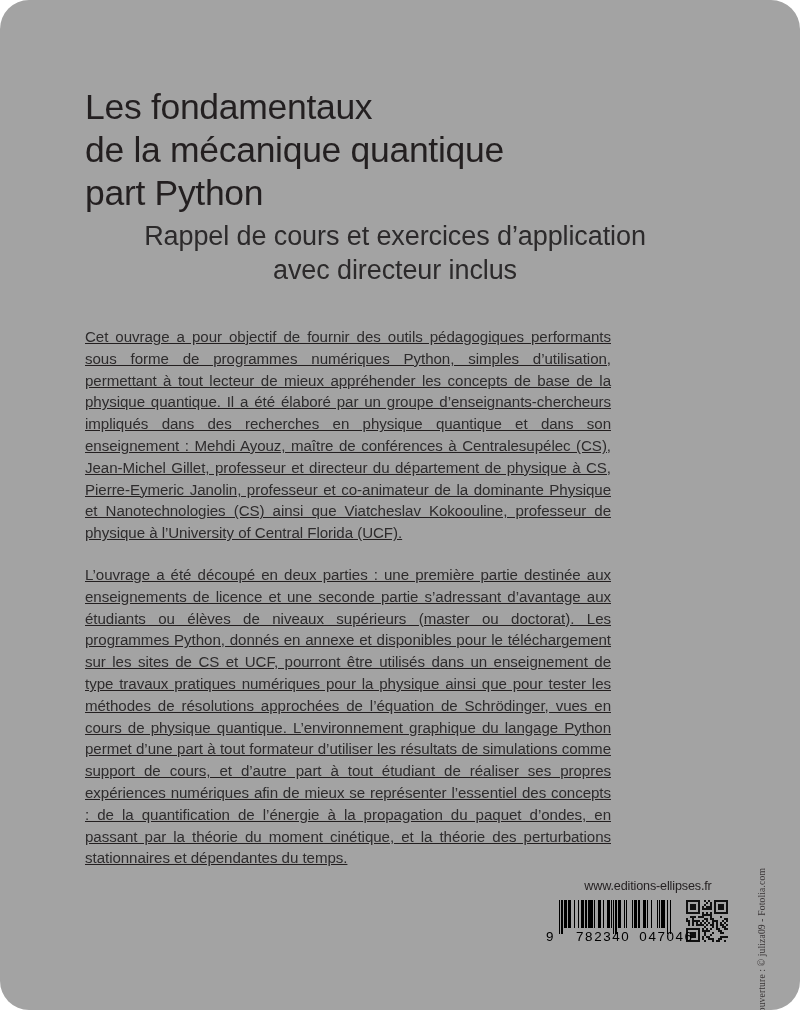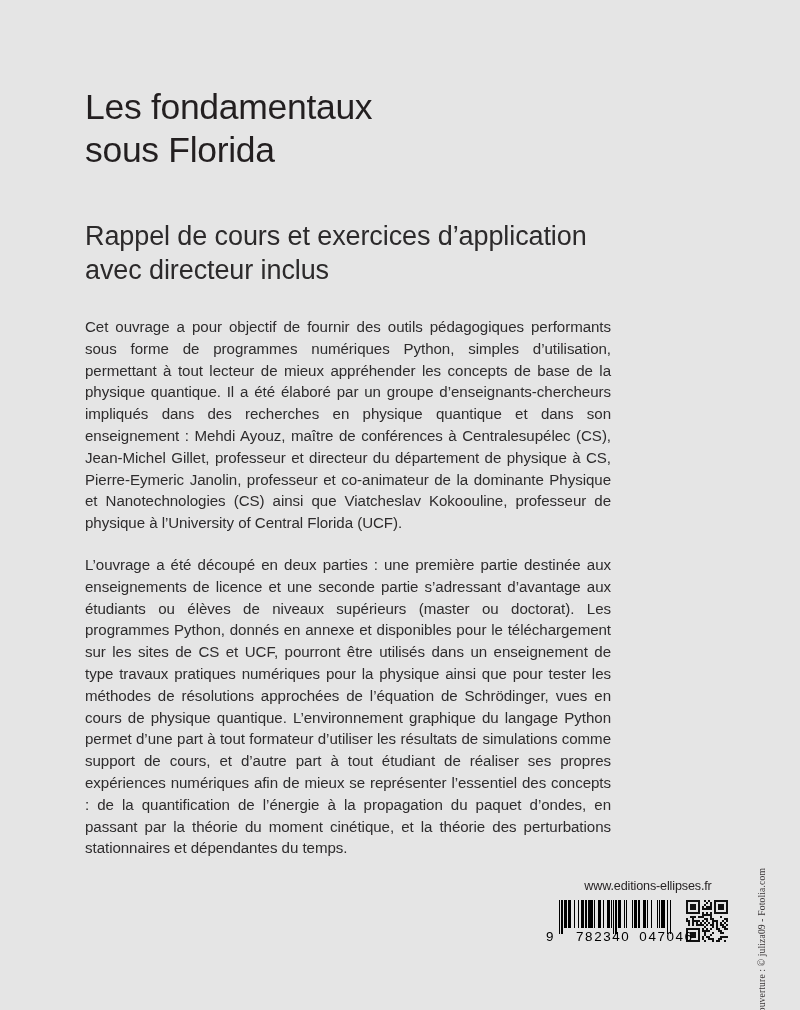--- a/index.html
+++ b/index.html
@@ -13,21 +13,22 @@
     position: relative;
     overflow: hidden;
     font-family: "Liberation Sans", sans-serif;
     color: #231f20;
     -webkit-font-smoothing: antialiased;
   }
 
   .page {
     position: absolute;
     inset: 0;
-    background: #e5e5e5;
+    background: #a3a3a3;
+    border-radius: 29px;
   }
 
   
   .title-block {
     position: absolute;
     left: 85px;
     top: 86px;
     width: 600px;
   }
   .title-line {
@@ -45,28 +46,30 @@
     top: 219px;
     width: 620px;
   }
   .subtitle-line {
     font-size: 27px;
     font-weight: 400;
     line-height: 34px;
     letter-spacing: -0.1px;
     color: #2c2a2b;
     white-space: nowrap;
+    text-align: center;
   }
 
   
   .body-copy {
     position: absolute;
     left: 85px;
-    top: 316px;
+    top: 326px;
     width: 526px;
+    text-decoration: underline;
   }
   .body-par {
     font-size: 15.1px;
     line-height: 21.8px;
     text-align: justify;
     color: #2e2c2d;
     margin: 0 0 20px 0;
     letter-spacing: -0.05px;
     hyphens: none;
   }
@@ -163,21 +166,22 @@
   .qr i { display: block; }
   .qr i.on { background: #111; }
 </style>
 </head>
 <body>
 
 <div class="page">
 
   <div class="title-block">
     <div class="title-line">Les fondamentaux</div>
-    <div class="title-line">sous Florida</div>
+    <div class="title-line">de la mécanique quantique</div>
+    <div class="title-line">part Python</div>
   </div>
 
   <div class="subtitle-block">
     <div class="subtitle-line">Rappel de cours et exercices d’application</div>
     <div class="subtitle-line">avec directeur inclus</div>
   </div>
 
   <div class="body-copy">
     <p class="body-par">Cet ouvrage a pour objectif de fournir des outils pédagogiques performants sous forme de programmes numériques Python, simples d’utilisation, permettant à tout lecteur de mieux appréhender les concepts de base de la physique quantique. Il a été élaboré par un groupe d’enseignants-chercheurs impliqués dans des recherches en physique quantique et dans son enseignement : Mehdi Ayouz, maître de conférences à Centralesupélec (CS), Jean-Michel Gillet, professeur et directeur du département de physique à CS, Pierre-Eymeric Janolin, professeur et co-animateur de la dominante Physique et Nanotechnologies (CS) ainsi que Viatcheslav Kokoouline, professeur de physique à l’University of Central Florida (UCF).</p>
     <p class="body-par">L’ouvrage a été découpé en deux parties : une première partie destinée aux enseignements de licence et une seconde partie s’adressant d’avantage aux étudiants ou élèves de niveaux supérieurs (master ou doctorat). Les programmes Python, donnés en annexe et disponibles pour le téléchargement sur les sites de CS et UCF, pourront être utilisés dans un enseignement de type travaux pratiques numériques pour la physique ainsi que pour tester les méthodes de résolutions approchées de l’équation de Schrödinger, vues en cours de physique quantique. L’environnement graphique du langage Python permet d’une part à tout formateur d’utiliser les résultats de simulations comme support de cours, et d’autre part à tout étudiant de réaliser ses propres expériences numériques afin de mieux se représenter l’essentiel des concepts : de la quantification de l’énergie à la propagation du paquet d’ondes, en passant par la théorie du moment cinétique, et la théorie des perturbations stationnaires et dépendantes du temps.</p>

